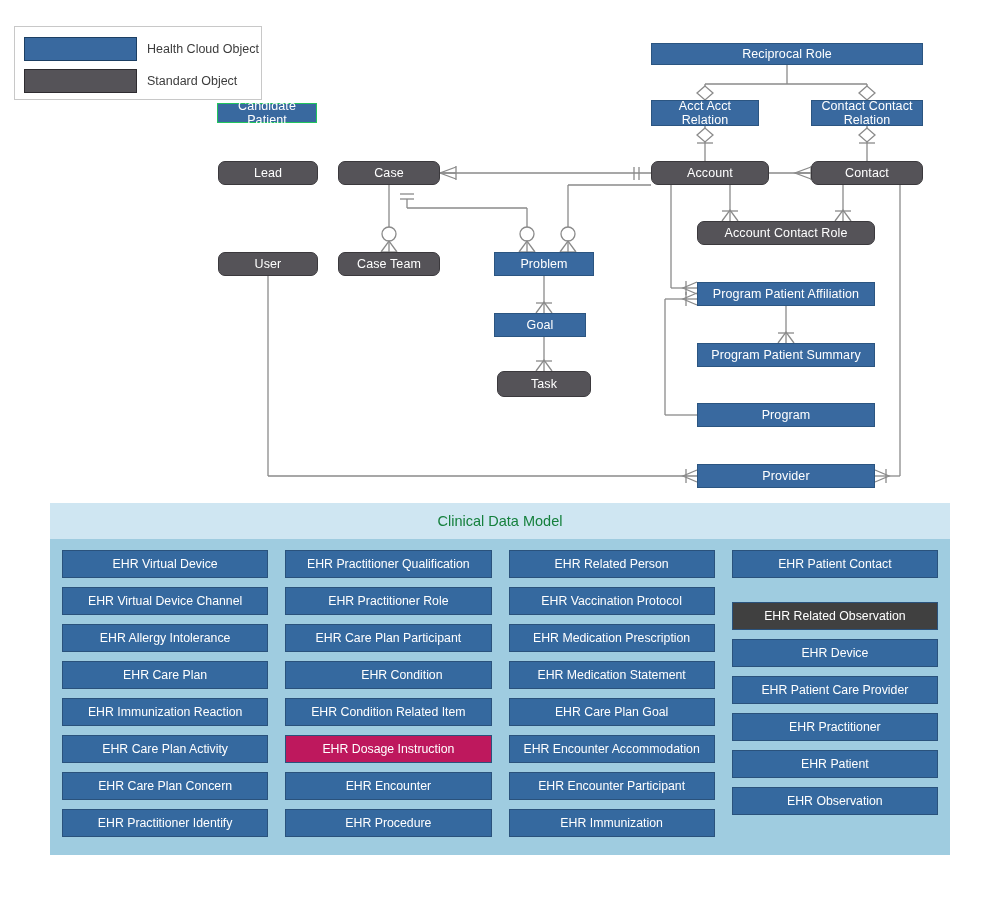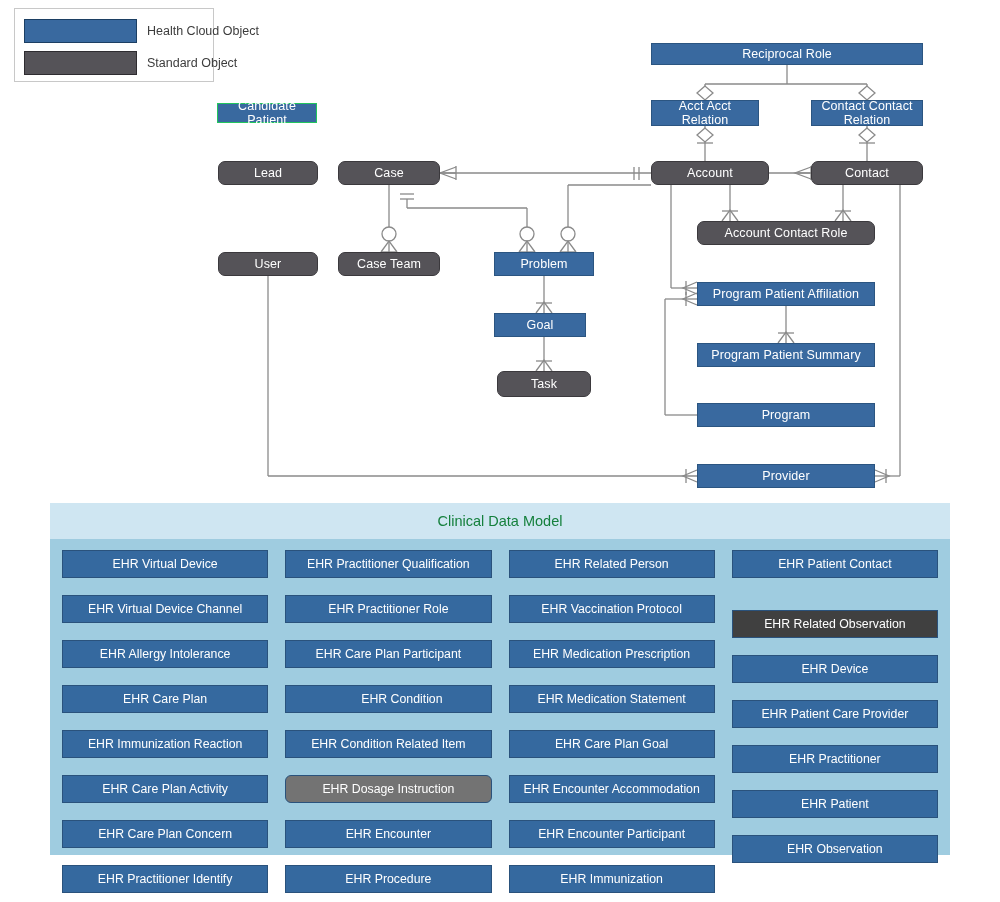--- a/index.html
+++ b/index.html
@@ -12,22 +12,22 @@
     position: relative;
     width: 1000px;
     height: 902px;
     background: #ffffff;
     overflow: hidden;
   }
 
   
   #legend {
     position: absolute;
-    left: 14px; top: 8px;
-    width: 200px; height: 74px;
+    left: 14px; top: 26px;
+    width: 248px; height: 74px;
     border: 1px solid #c8c8c8;
     background: #ffffff;
   }
   .legend-row {
     position: absolute;
     left: 9px;
     display: flex;
     align-items: center;
   }
   .legend-swatch {
@@ -96,21 +96,21 @@
     color: #15803d;
   }
   #cdm-grid {
     display: flex;
     padding: 11px 12px 12px 12px;
     gap: 17px;
   }
   .cdm-col {
     display: flex;
     flex-direction: column;
-    gap: 17px;
+    gap: 9px;
     flex: 1 1 0;
   }
   .ehr {
     height: 28px;
     background: #35699f;
     border: 1px solid #2a527c;
     color: #ffffff;
     font-size: 12.3px;
     display: flex;
     align-items: center;
@@ -333,21 +333,21 @@
           </div>
           <div class="ehr" style="background: rgb(53, 105, 159);">
             <span>EHR Care Plan Participant</span>
           </div>
           <div class="ehr" style="background: rgb(53, 105, 159); padding-left: 30px;">
             <span>EHR Condition</span>
           </div>
           <div class="ehr" style="background: rgb(53, 105, 159);">
             <span>EHR Condition Related Item</span>
           </div>
-          <div class="ehr" style="background: #737373; border-radius: 6px;">
+          <div class="ehr" style="background: #be185d;">
             <span>EHR Dosage Instruction</span>
           </div>
           <div class="ehr" style="background: rgb(53, 105, 159);">
             <span>EHR Encounter</span>
           </div>
           <div class="ehr" style="background: rgb(53, 105, 159);">
             <span>EHR Procedure</span>
           </div>
         </div>
         <div class="cdm-col">

